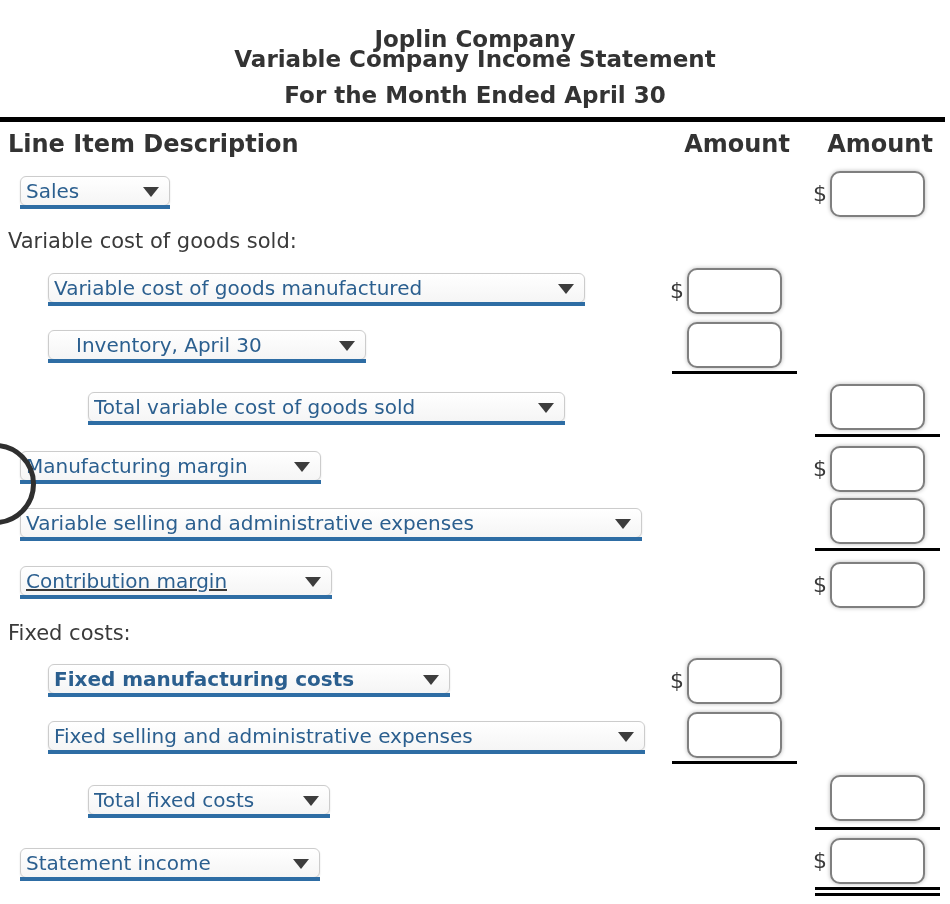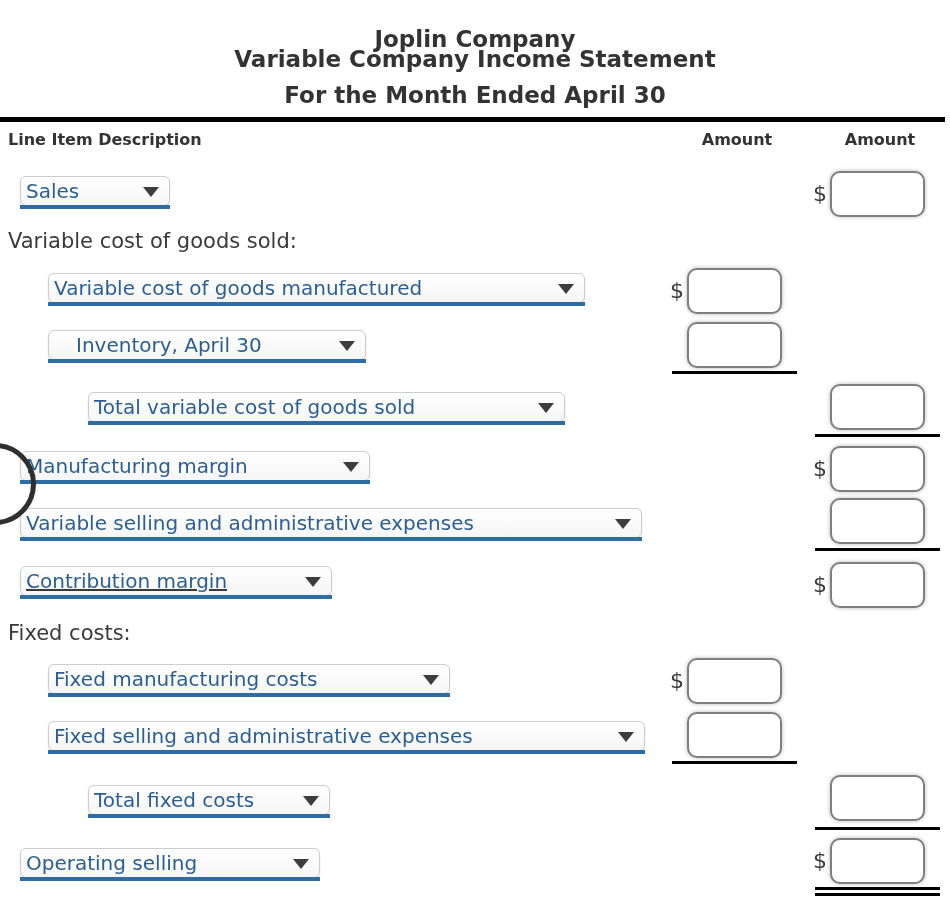--- a/index.html
+++ b/index.html
@@ -28,21 +28,21 @@
   .top-rule {
     position: absolute;
     left: 0; top: 117px;
     width: 945px; height: 5px;
     background: #000000;
   }
 
   
   .hdr {
     position: absolute;
-    font-size: 16px;
+    font-size: 24px;
     font-weight: bold;
     color: #333333;
     white-space: nowrap;
   }
   .hdr-amount { width: 130px; text-align: center; }
 
   
   .section-label {
     position: absolute;
     font-size: 21px;
@@ -165,21 +165,21 @@
   <input class="amt" style="left: 687px; top: 322px;" value="">
   <div class="rule" style="left:672px; top:371px;"></div>
 
   <div class="dd" style="left:88px; top:392px; width:477px;">
     <span class="dd-label">Total variable cost of goods sold</span>
     <span class="dd-arrow"></span>
   </div>
   <input class="amt" style="left: 830px; top: 384px;" value="">
   <div class="rule" style="left:815px; top:434px;"></div>
 
-  <div class="dd" style="left:20px; top:451px; width:350px;">
+  <div class="dd" style="left:20px; top:451px; width:301px;">
     <span class="dd-label">Manufacturing margin</span>
     <span class="dd-arrow"></span>
   </div>
   <span class="dollar" style="left:813px; top:456px;">$</span>
   <input class="amt" style="left: 830px; top: 446px;" value="">
 
   <div class="dd" style="left:20px; top:508px; width:622px;align-items:center;">
     <span class="dd-label">Variable selling and administrative expenses</span>
     <span class="dd-arrow"></span>
   </div>
@@ -188,21 +188,21 @@
 
   <div class="dd" style="left:20px; top:566px; width:312px;text-decoration:underline;">
     <span class="dd-label">Contribution margin</span>
     <span class="dd-arrow"></span>
   </div>
   <span class="dollar" style="left:813px; top:572px;">$</span>
   <input class="amt" style="left: 830px; top: 562px;" value="">
 
   <div class="section-label" style="left:8px; top:621px;">Fixed costs:</div>
 
-  <div class="dd" style="left:48px; top:664px; width:402px;">
+  <div class="dd" style="left:48px; top:664px; width:402px;font-weight:bold;">
     <span class="dd-label">Fixed manufacturing costs</span>
     <span class="dd-arrow"></span>
   </div>
   <span class="dollar" style="left:670px; top:668px;">$</span>
   <input class="amt" style="left: 687px; top: 658px;" value="">
 
   <div class="dd" style="left:48px; top:721px; width:597px;">
     <span class="dd-label">Fixed selling and administrative expenses</span>
     <span class="dd-arrow"></span>
   </div>
@@ -210,21 +210,21 @@
   <div class="rule" style="left:672px; top:761px;"></div>
 
   <div class="dd" style="left:88px; top:785px; width:242px;">
     <span class="dd-label">Total fixed costs</span>
     <span class="dd-arrow"></span>
   </div>
   <input class="amt" style="left: 830px; top: 775px;" value="">
   <div class="rule" style="left:815px; top:827px;"></div>
 
   <div class="dd" style="left:20px; top:848px; width:300px;">
-    <span class="dd-label">Operating selling</span>
+    <span class="dd-label">Statement income</span>
     <span class="dd-arrow"></span>
   </div>
   <span class="dollar" style="left:813px; top:848px;">$</span>
   <input class="amt" style="left: 830px; top: 838px;" value="">
   <div class="double-rule" style="left:815px; top:887px;"></div>
 
   <div class="circle-artifact"></div>
 
 </div>
 

